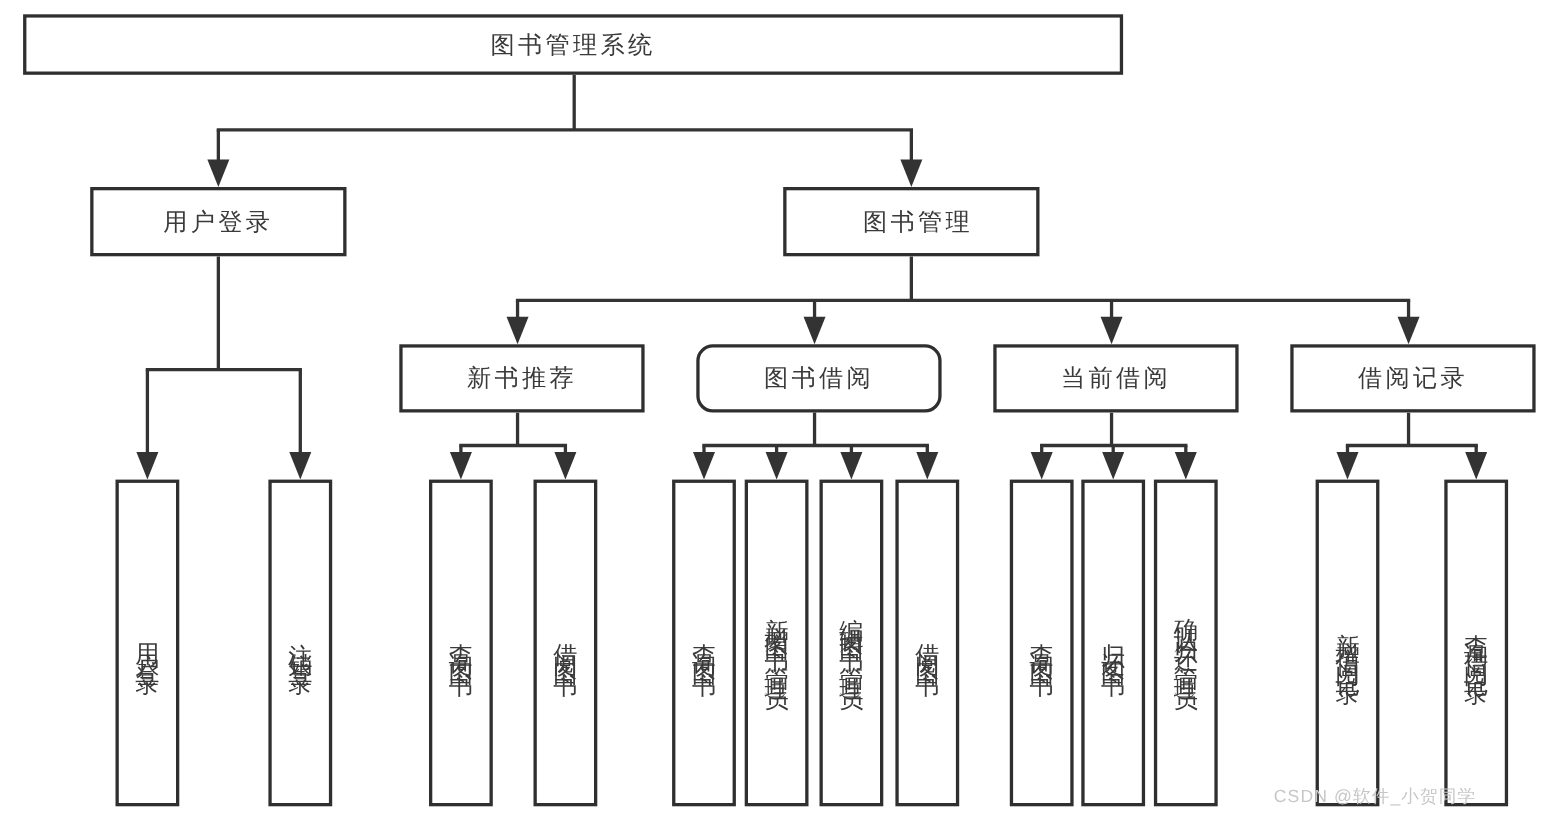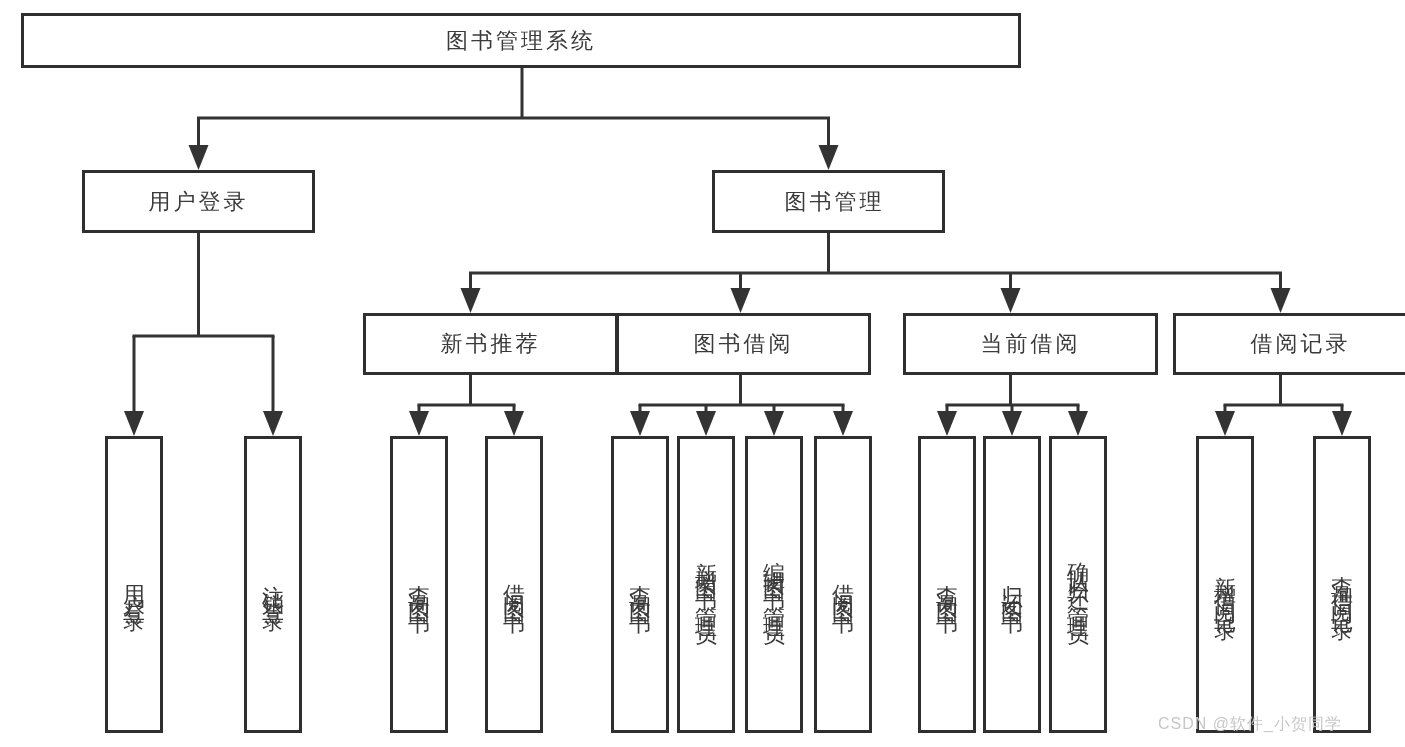--- a/index.html
+++ b/index.html
@@ -61,23 +61,23 @@
     font-size: 16px;
     letter-spacing: 1px;
     color: #c7c7c7;
     white-space: nowrap;
   }
   
   .root-box  { left: 21px;  top: 13px;  width: 1000px; height: 55px; }
   .l2-box    { top: 170px; width: 233px; height: 63px; }
   .l2-login  { left: 82px; }
   .l2-mgmt   { left: 712px; padding-left: 12px; }
-  .l3-box    { top: 313px; width: 255px; height: 62px; }
+  .l3-box    { top: 313px; width: 223px; height: 62px; }
   .l3-0 { left: 363px; }
-  .l3-1 { left: 616px; }
+  .l3-1 { left: 633px; border-radius: 15px; }
   .l3-2 { left: 903px; }
   .l3-3 { left: 1173px; }
   .leaf { top: 436px; width: 58px; height: 297px; }
   .lf-g1-0 { left: 105px; }
   .lf-g1-1 { left: 244px; }
   .lf-g2-0 { left: 390px; }
   .lf-g2-1 { left: 485px; }
   .lf-g3-0 { left: 611px; }
   .lf-g3-1 { left: 677px; }
   .lf-g3-2 { left: 745px; }

